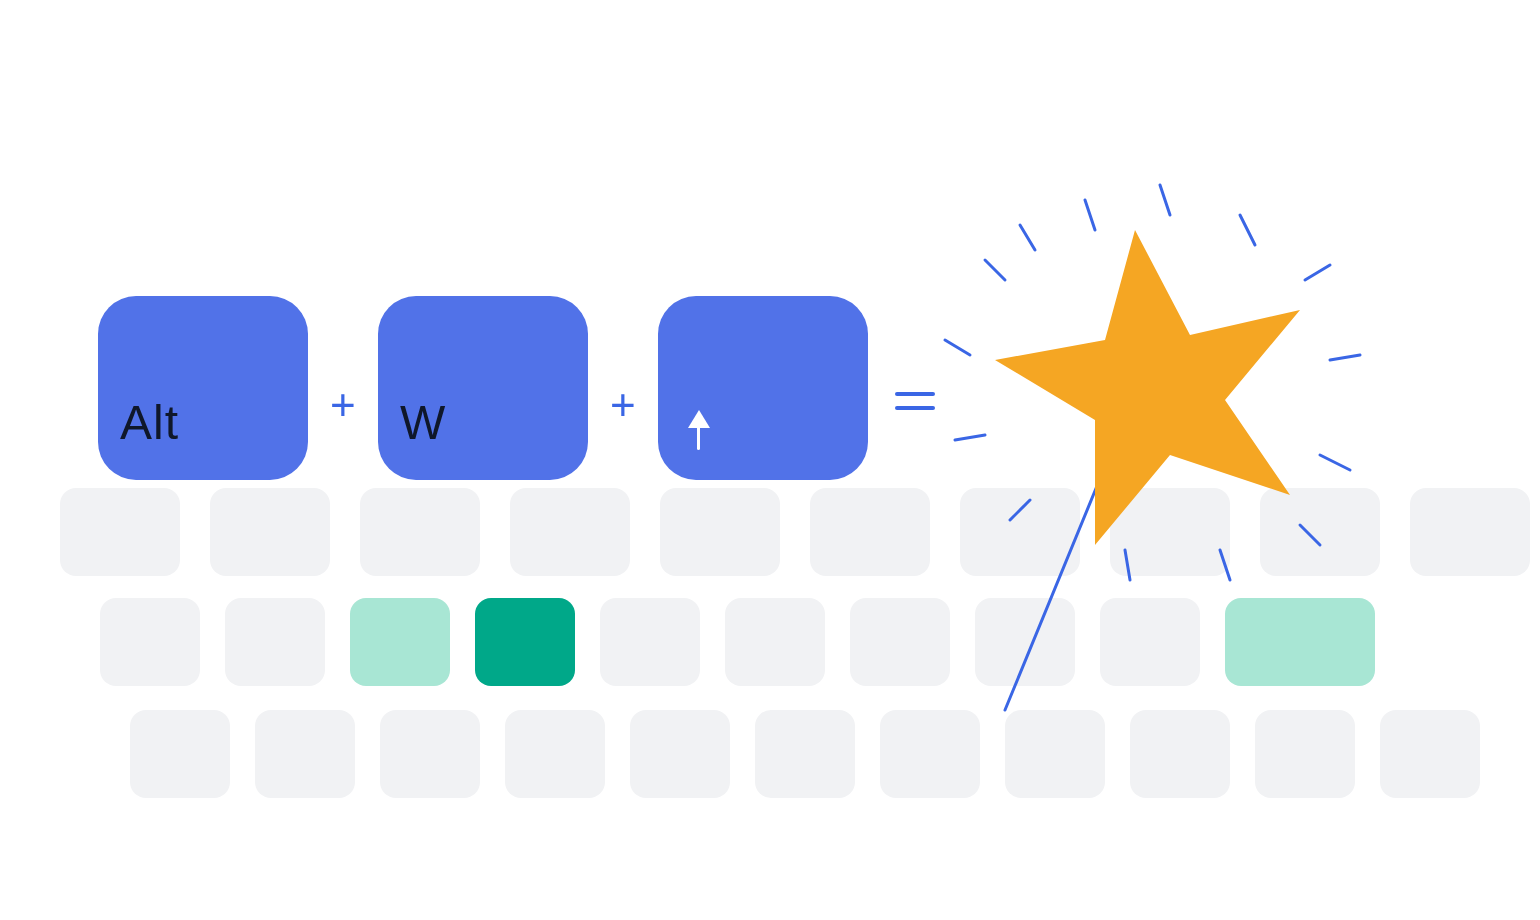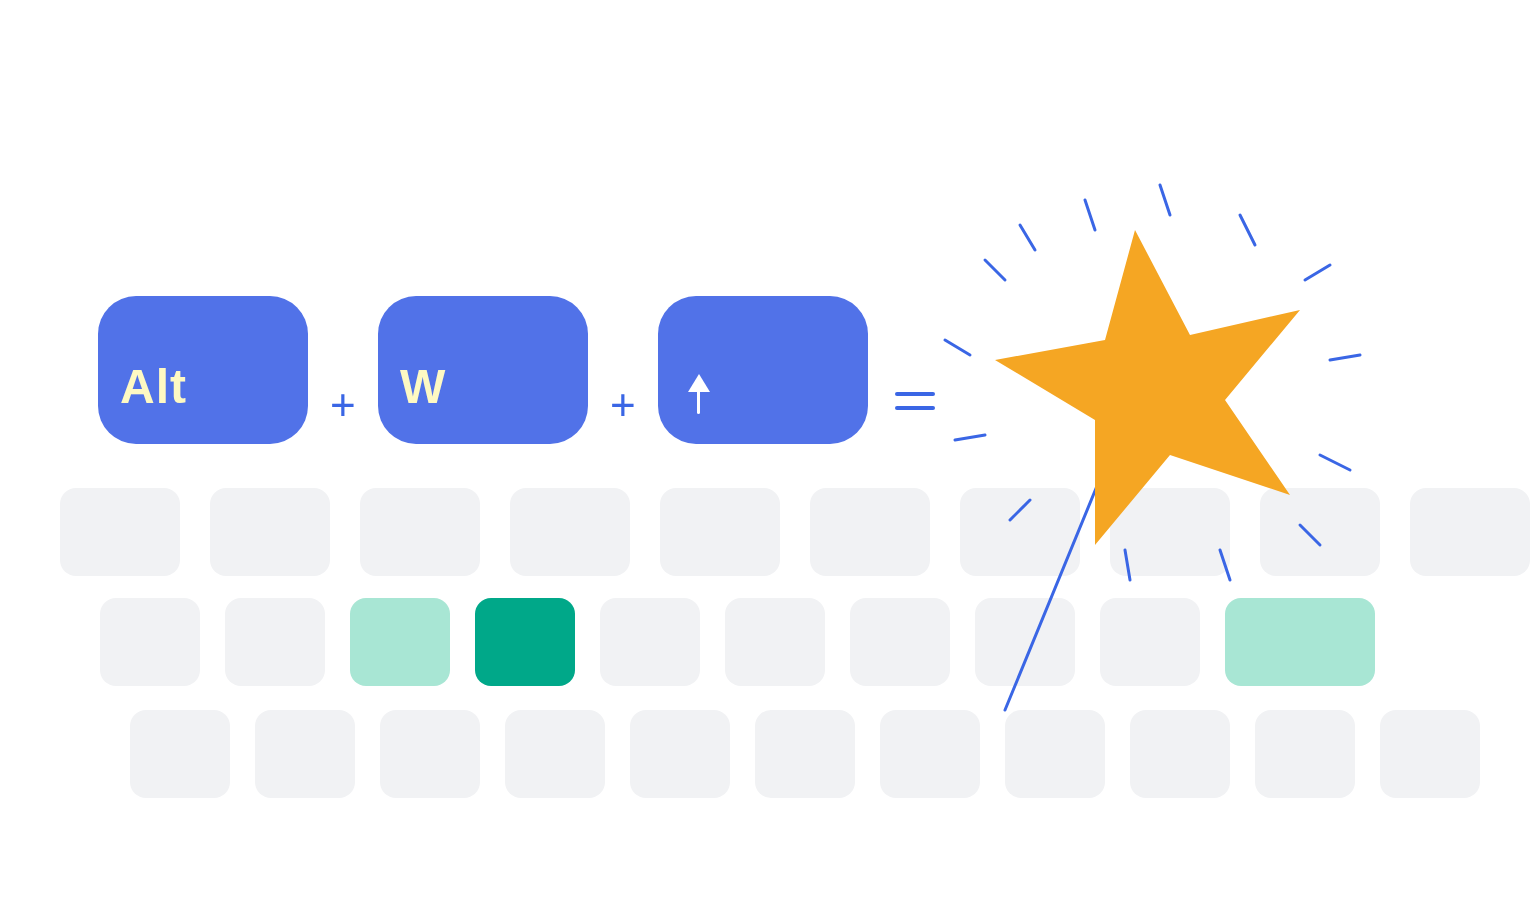--- a/index.html
+++ b/index.html
@@ -27,25 +27,25 @@
   }
   .kb-row1 .kb-key { top: 488px; height: 88px; width: 120px; }
   .kb-row2 .kb-key { top: 598px; height: 88px; width: 100px; }
   .kb-row3 .kb-key { top: 710px; height: 88px; width: 100px; }
 
   
   .key-big {
     position: absolute;
     top: 296px;
     width: 210px;
-    height: 148px;
+    height: 184px;
     background: #5172E8;
     border-radius: 38px;
-    color: #fef9c3;
-    font-weight: 700;
+    color: #0f172a;
+    font-weight: 400;
     box-sizing: border-box;
   }
   .key-label {
     position: absolute;
     left: 22px;
     bottom: 30px;
     font-size: 48px;
     letter-spacing: 1px;
   }
   .operator {

